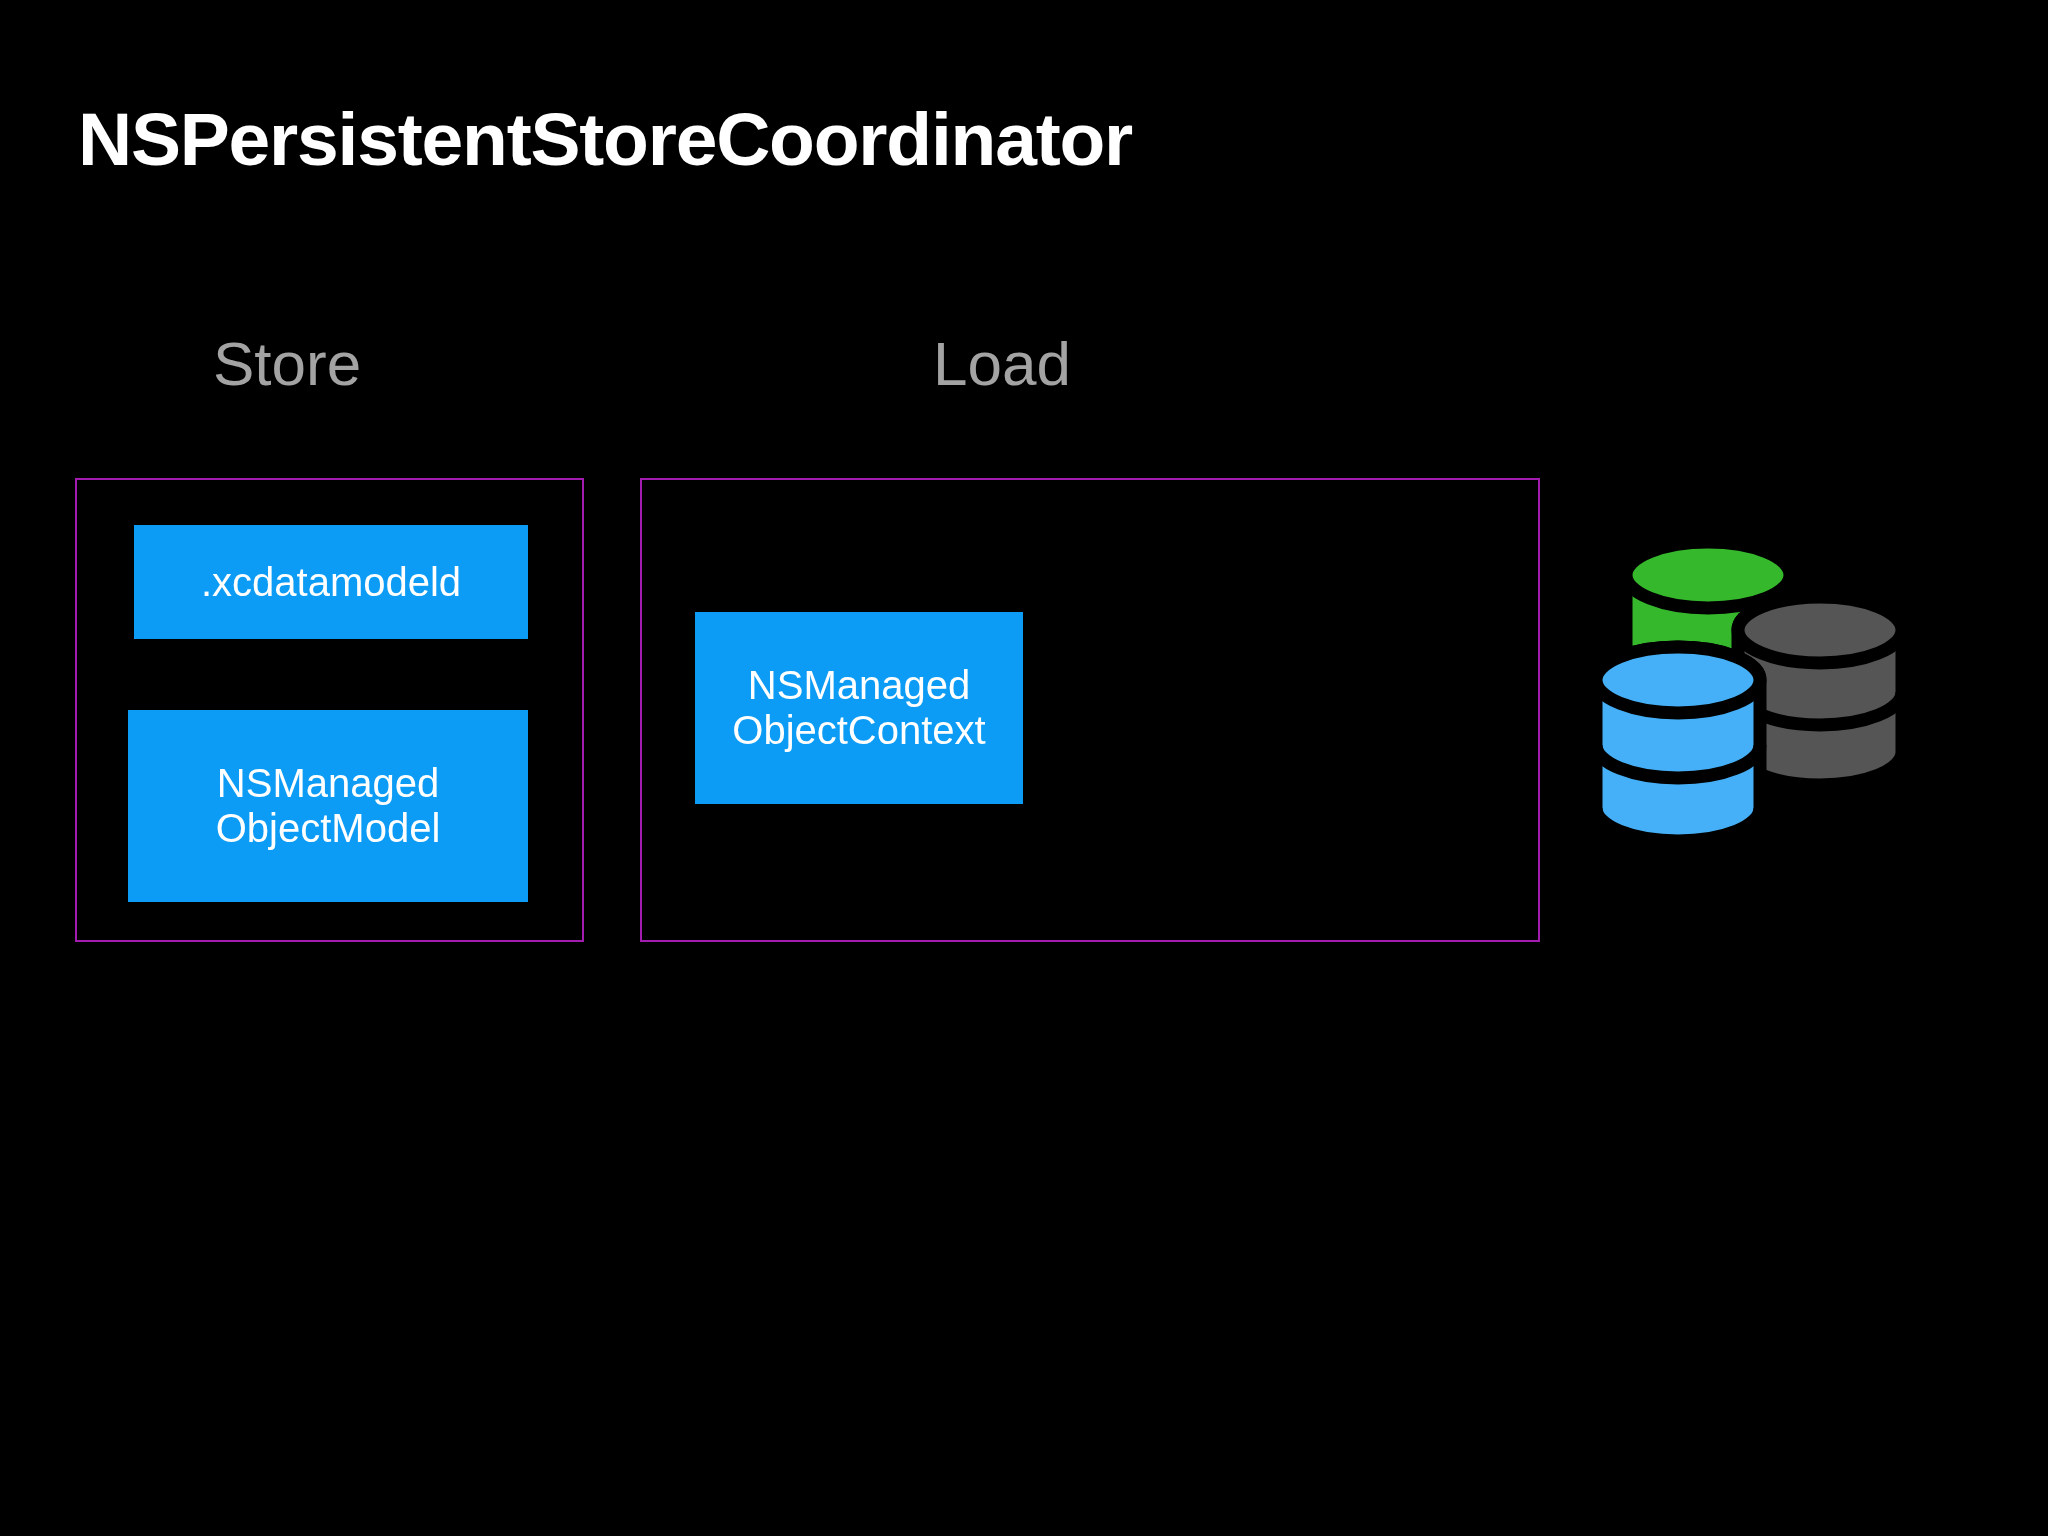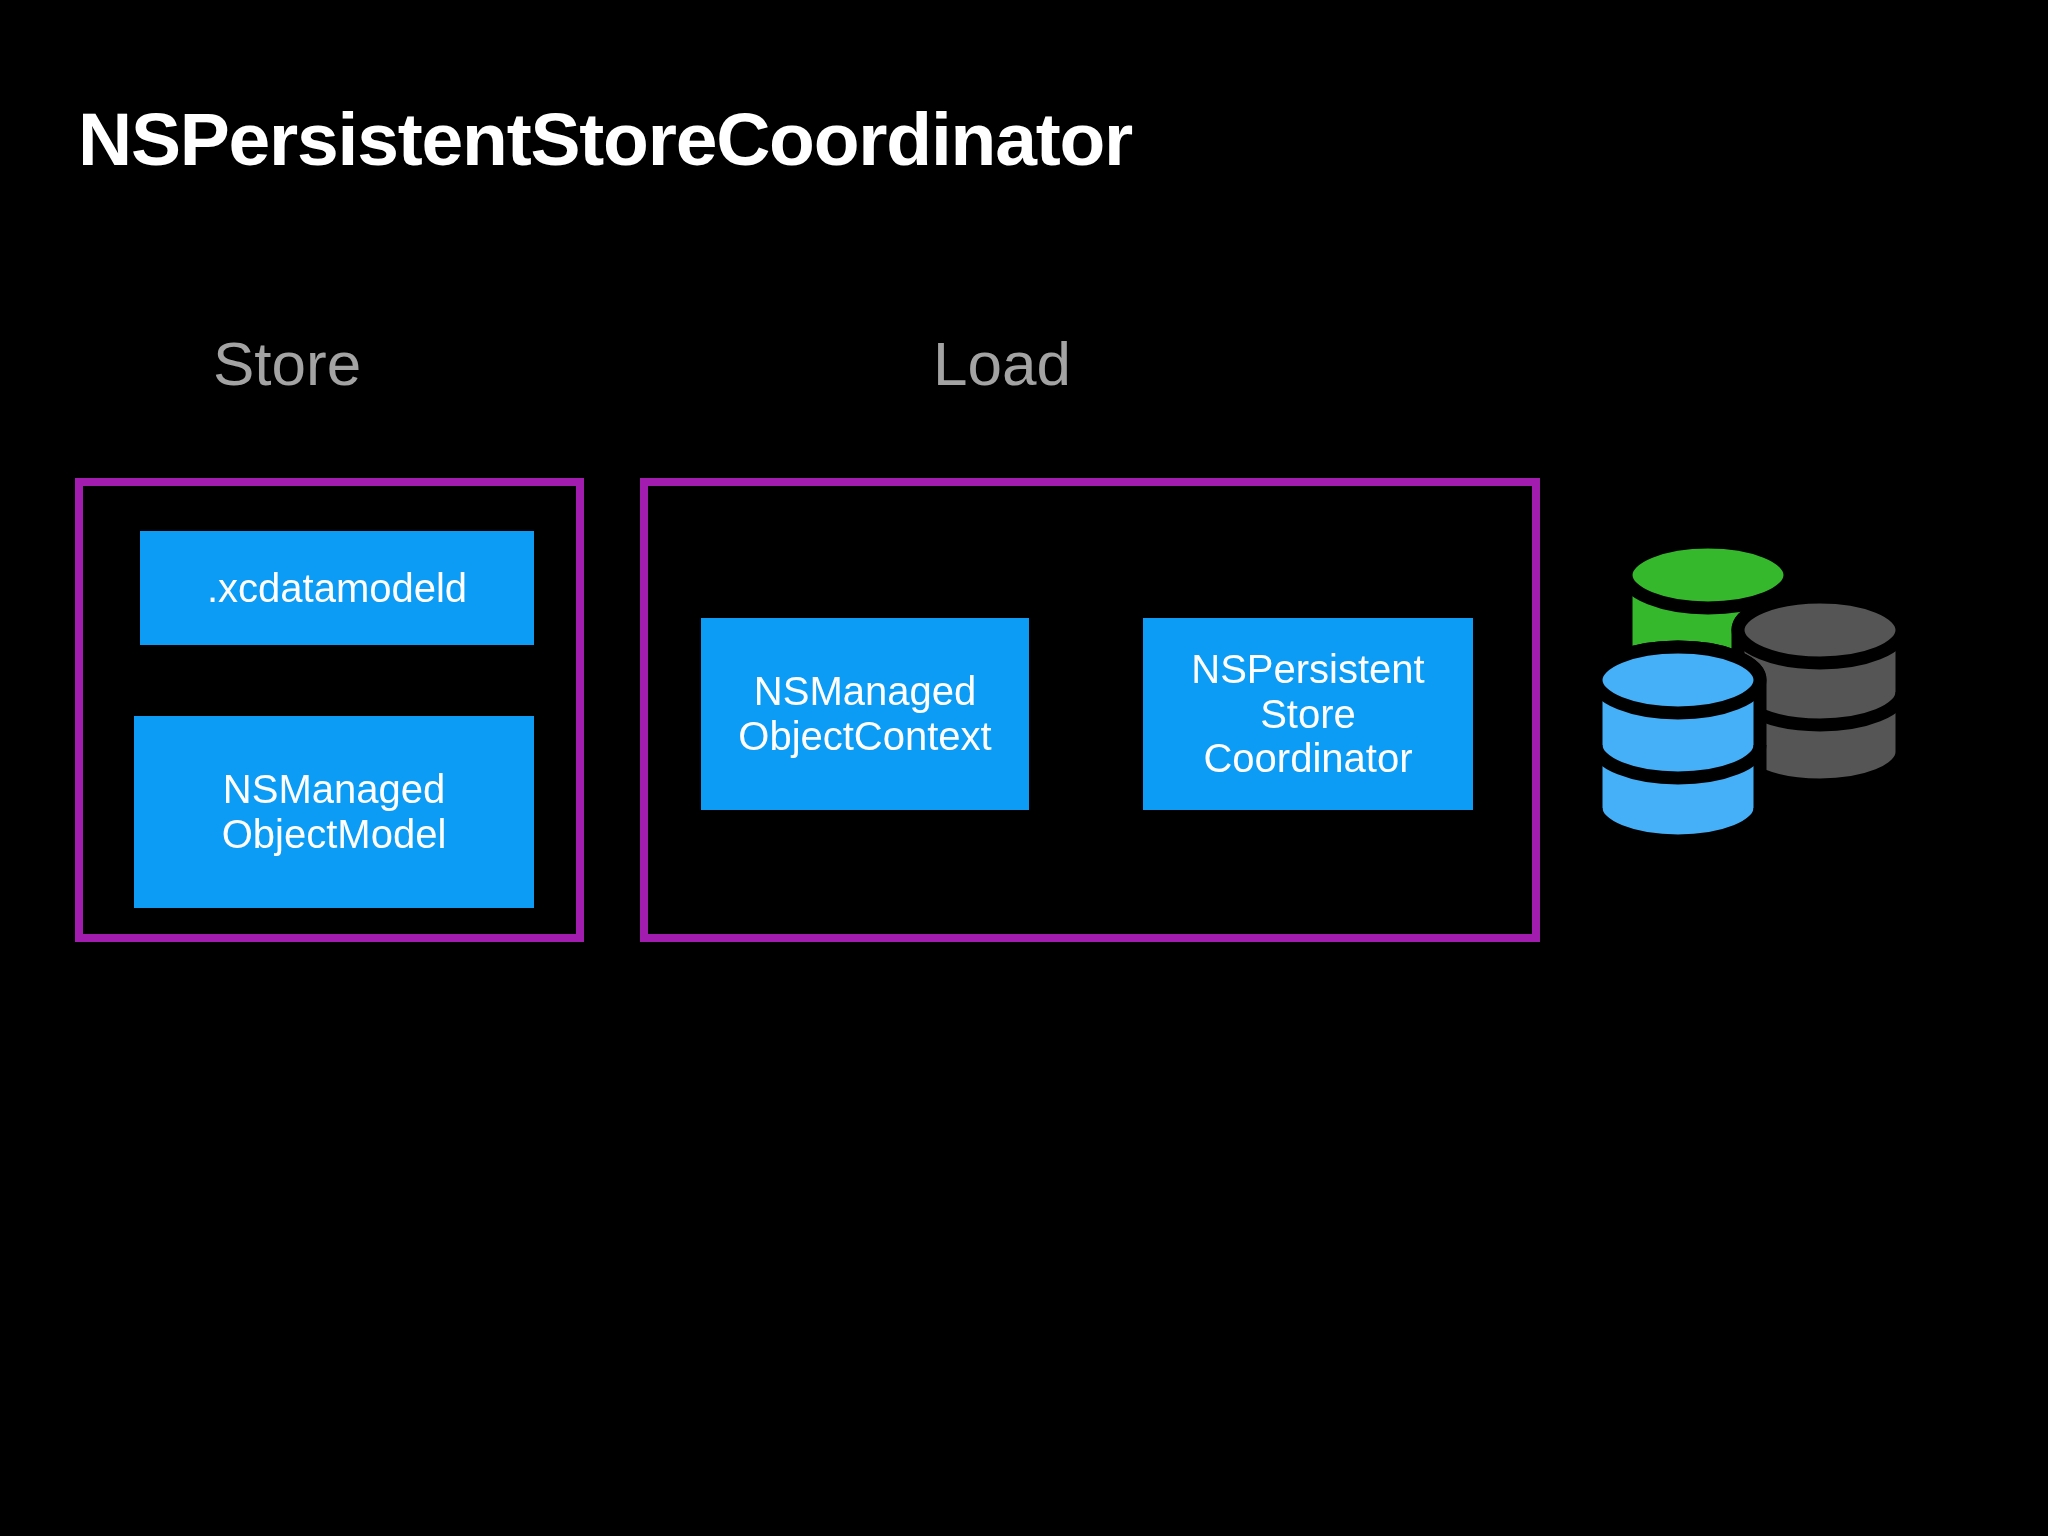--- a/index.html
+++ b/index.html
@@ -40,21 +40,21 @@
     font-weight: normal;
     color: #a3a3a3;
     white-space: nowrap;
     line-height: 1.1;
   }
   .group-label.model { left: 213px; top: 330px; }
   .group-label.load  { left: 933px; top: 330px; text-align: right; }
 
   .panel {
     position: absolute;
-    border: 8px solid #a21caf;
+    border: 2px solid #a21caf;
     background: #000000;
     box-sizing: border-box;
   }
   .panel.model-panel { left: 75px;  top: 478px; width: 509px; height: 464px; }
   .panel.load-panel  { left: 640px; top: 478px; width: 900px; height: 464px; }
 
   .blue-box {
     position: absolute;
     background: #0C9CF5;
     color: #ffffff;
@@ -112,25 +112,20 @@
       <span class="lines">NSManaged
 ObjectModel</span>
     </div>
   </div>
 
   <div class="panel load-panel">
     <div class="blue-box box-nsmanagedobjectcontext" style="position:absolute; left:53px; top:132px; width:328px; height:192px;">
       <span class="lines">NSManaged
 ObjectContext</span>
     </div>
-    <div class="blue-box box-nspersistentstorecoordinator" style="position:absolute; left:495px; top:132px; width:330px; height:192px;">
-      <span class="lines">NSPersistent
-Store
-Coordinator</span>
-    </div>
   </div>
 
   <div class="db-stack">
     <svg viewBox="0 0 380 370" xmlns="http://www.w3.org/2000/svg">
 
       <g>
         <path d="M 48 55
                  a 82 33 0 0 1 164 0
                  l 0 72
                  a 82 33 0 0 1 -164 0

